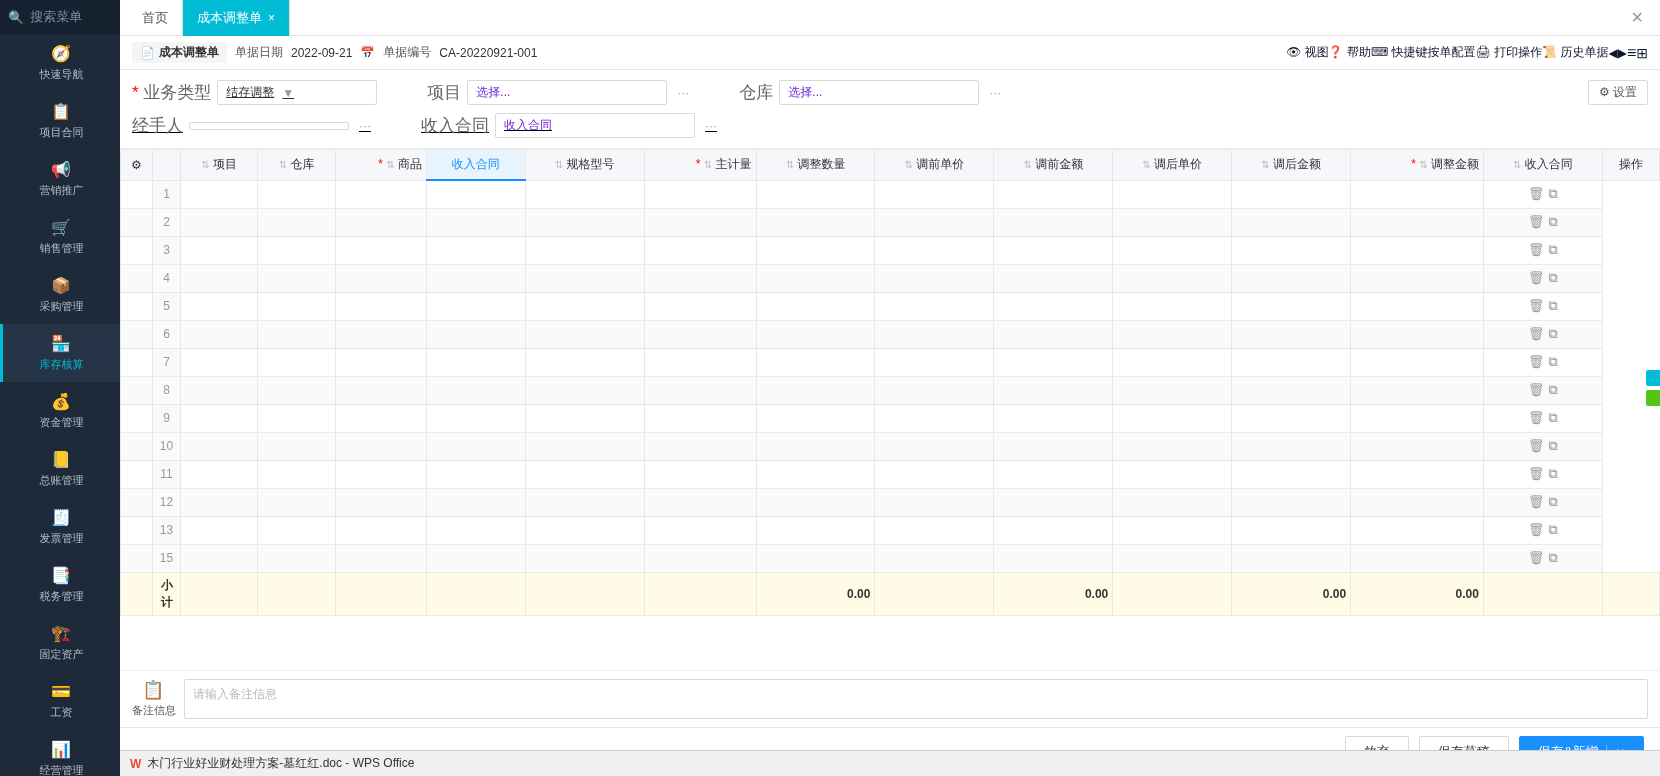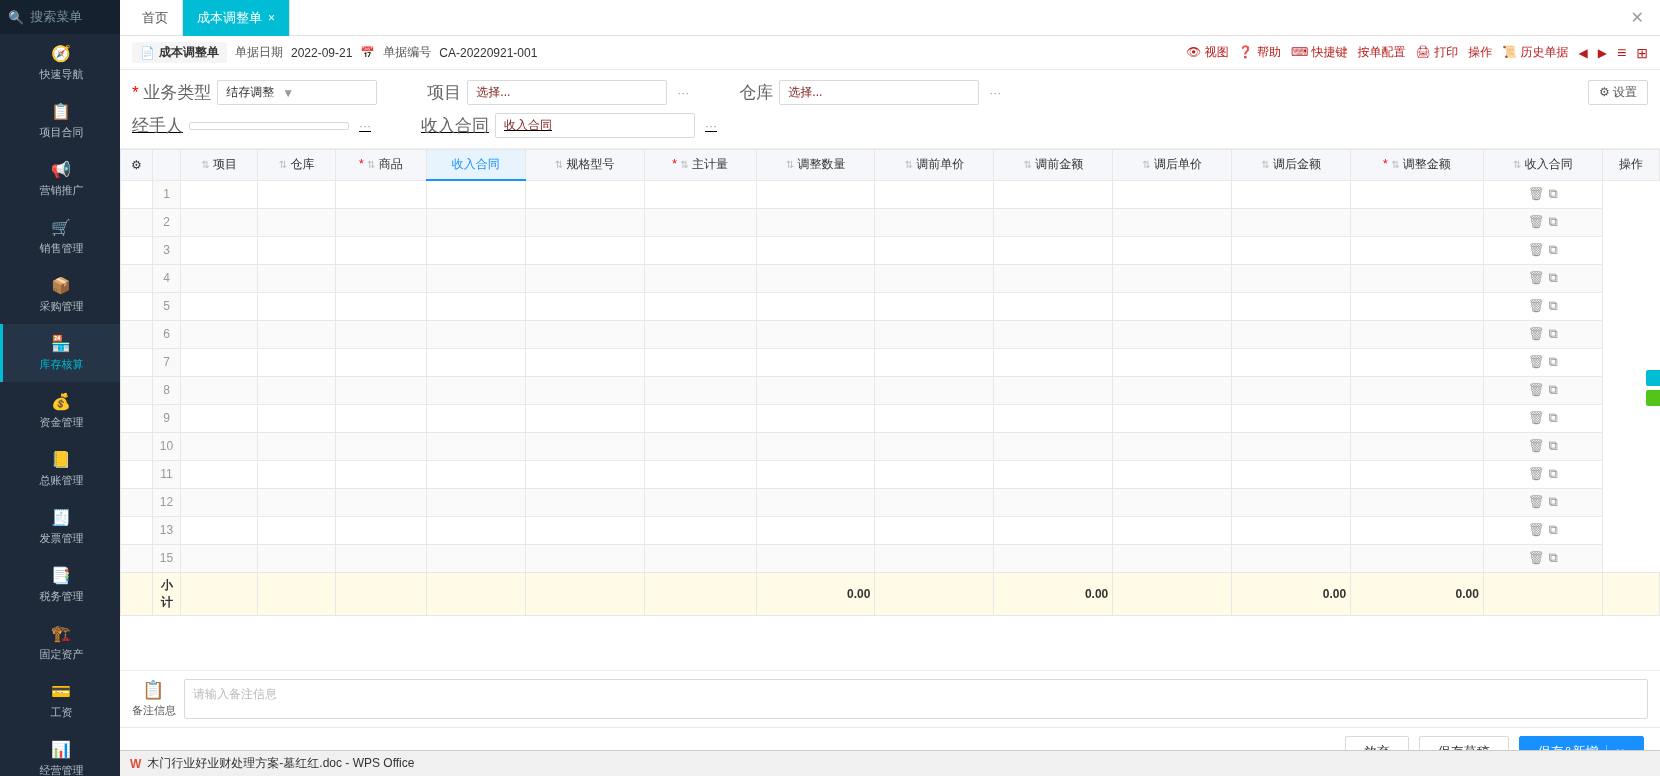--- a/index.html
+++ b/index.html
@@ -21,43 +21,43 @@
     .tab { padding: 12px 14px; height: 52px; display: flex; align-items: center; font-size: 13px; cursor: pointer; color: #555; border-right: 1px solid #e0e0e0; }
     .tab.active { background: #00bcd4; color: #fff; }
     .tab .close-btn { margin-left: 6px; font-size: 12px; }
 
     
     .content { flex: 1; background: #fff; overflow: auto; padding: 0; display: flex; flex-direction: column; }
 
     
     .toolbar { display: flex; align-items: center; padding: 6px 12px; background: #fff; border-bottom: 1px solid #e8e8e8; flex-shrink: 0; gap: 8px; font-size: 12px; color: #555; }
     .toolbar-title { display: flex; align-items: center; gap: 4px; font-weight: bold; color: #333; background: #f5f5f5; padding: 2px 8px; border-radius: 2px; }
-    .toolbar-right { margin-left: auto; display: flex; align-items: center; gap: 10px; font-size: 12px; color: #b91c1c; }
+    .toolbar-right { margin-left: auto; display: flex; align-items: center; font-size: 12px; color: #0f172a; }
     .toolbar-right span { cursor: pointer; display: flex; align-items: center; gap: 2px; }
 
     
     .form-header { padding: 10px 12px; background: #fff; border-bottom: 1px solid #eee; flex-shrink: 0; }
     .form-row { display: flex; align-items: center; gap: 10px; margin-bottom: 8px; }
     .form-row:last-child { margin-bottom: 0; text-decoration: underline; }
     .form-field { display: flex; align-items: center; gap: 6px; min-width: 200px; }
     .form-label { color: #666; font-size: 17px; white-space: nowrap; }
     .form-label.required::before { content: '* '; color: red; }
     .form-input { border: 1px solid #d9d9d9; border-radius: 2px; padding: 3px 8px; font-size: 12px; color: #333; min-width: 120px; background: #fff; display: flex; align-items: center; gap: 4px; }
-    .form-input .placeholder { color: #7f1d1d; }
+    .form-input .placeholder { color: #6d28d9; }
     .form-input .arrow { color: #999; margin-left: 4px; }
     .form-dots { color: #999; font-size: 12px; margin-left: 4px; cursor: pointer; }
     .settings-btn { margin-left: auto; background: #fff; border: 1px solid #d9d9d9; padding: 3px 10px; border-radius: 2px; cursor: pointer; color: #555; font-size: 12px; display: flex; align-items: center; gap: 3px; }
 
     
     .table-wrap { flex: 1; overflow: auto; }
     table { width: 100%; border-collapse: collapse; font-size: 12px; }
     thead tr { background: #f5f7fa; }
     th { border: 1px solid #e8e8e8; padding: 6px 4px; text-align: center; color: #333; font-weight: normal; white-space: nowrap; position: relative; }
     th .sort-icon { color: #bbb; font-size: 10px; cursor: pointer; }
-    th.required-col { color: #333; }
+    th.required-col { color: #333; text-align: right; }
     th.required-col::before { content: '* '; color: red; }
     th.highlight { background: #e8f4fd; color: #1890ff; border-bottom: 2px solid #1890ff; }
     td { border: 1px solid #e8e8e8; padding: 4px; height: 28px; }
     tr:nth-child(even) td { background: #fafafa; }
     .row-num { text-align: center; color: #999; width: 28px; background: #f9f9f9; }
     .action-cell { text-align: center; white-space: nowrap; }
     .action-btn { cursor: pointer; color: #999; font-size: 13px; margin: 0 2px; }
     .subtotal-row td { background: #fffbe6 !important; font-weight: bold; color: #333; }
     .subtotal-label { text-align: left; padding-left: 8px; color: #666; }
     .subtotal-val { text-align: right; padding-right: 4px; }
@@ -184,21 +184,21 @@
         <span>▶</span>
         <span style="font-size:16px;">≡</span>
         <span style="font-size:14px;">⊞</span>
       </div>
     </div>
 
     <div class="form-header">
       <div class="form-row">
         <div class="form-field">
           <span class="form-label required">业务类型</span>
-          <div class="form-input" style="min-width:160px;">
+          <div class="form-input" style="min-width:160px;text-decoration:underline;">
             <span>结存调整</span>
             <span class="arrow">▼</span>
           </div>
         </div>
         <div class="form-field" style="margin-left:40px;">
           <span class="form-label">项目</span>
           <div class="form-input" style="min-width:200px;">
             <span class="placeholder">选择...</span>
           </div>
           <span class="form-dots">···</span>

